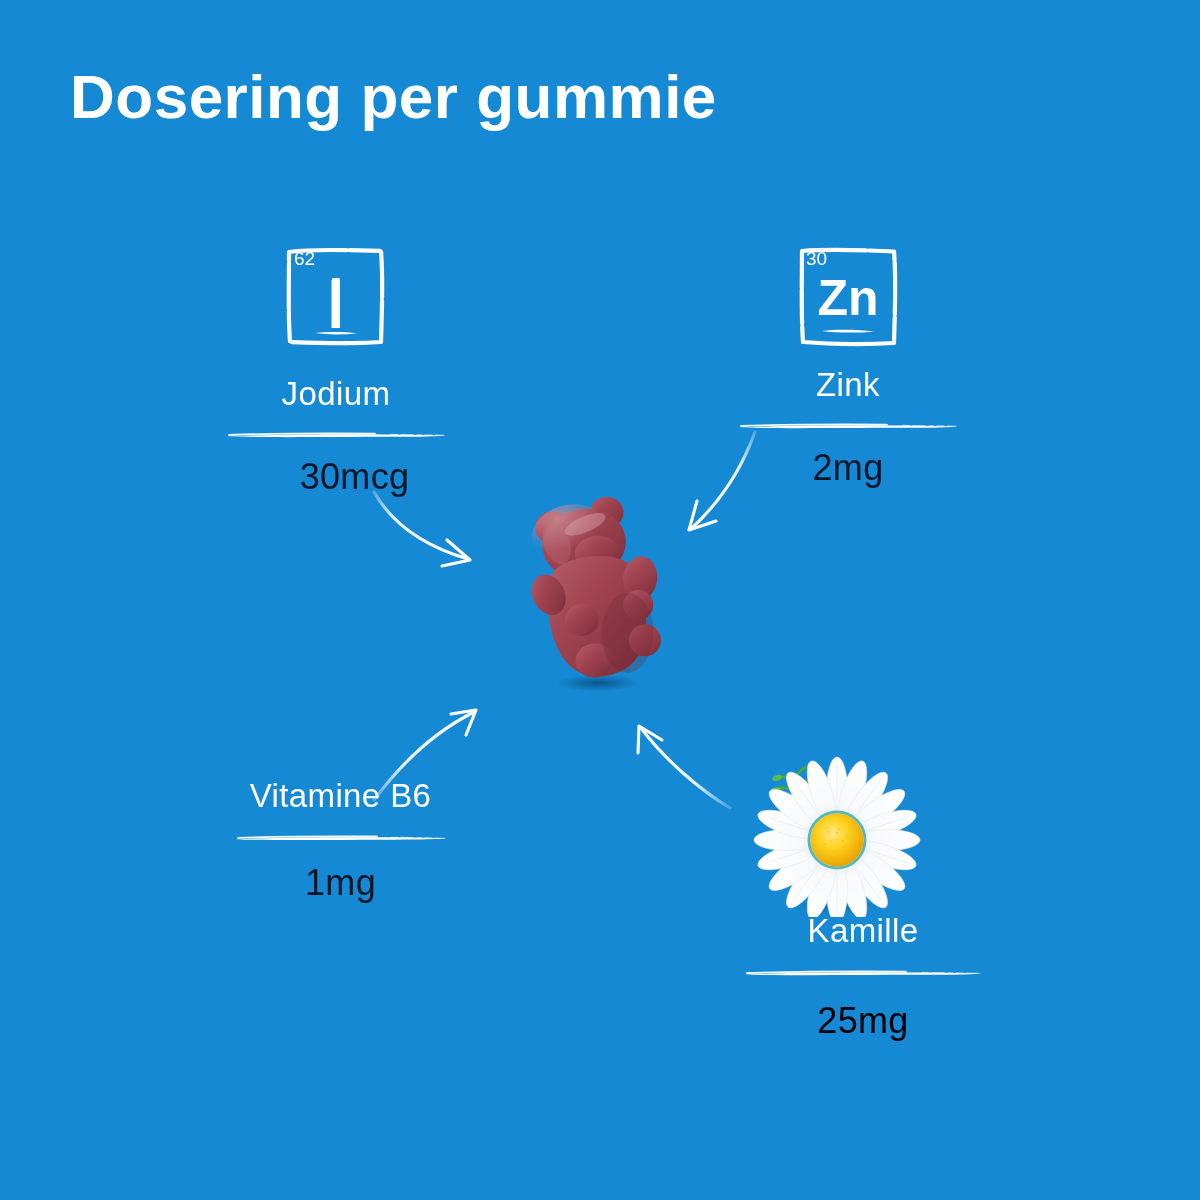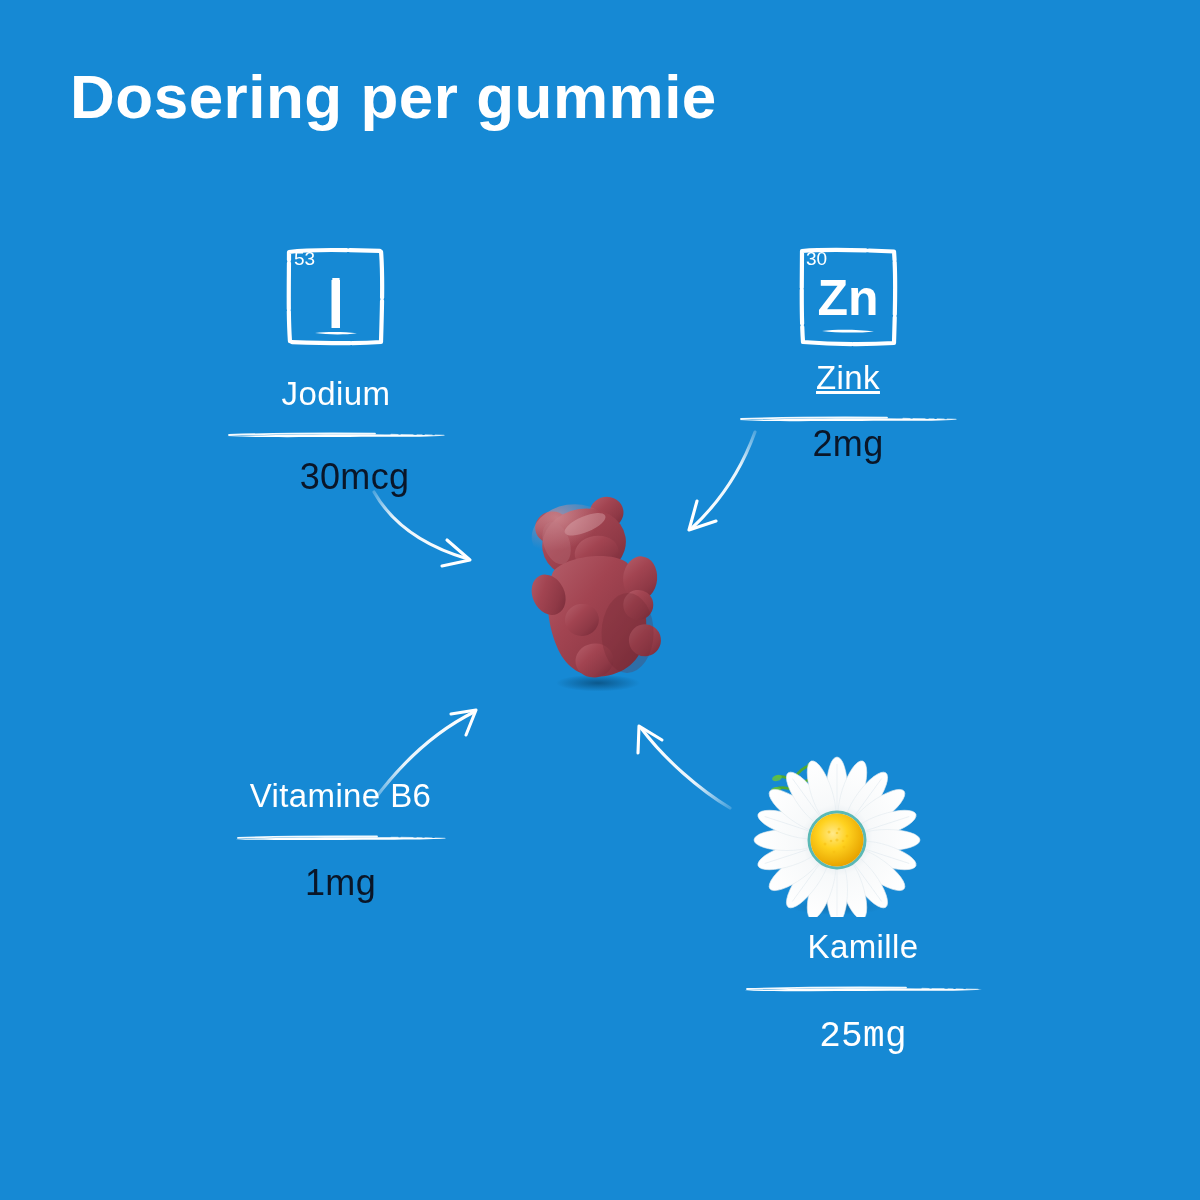--- a/index.html
+++ b/index.html
@@ -70,29 +70,29 @@
   
   #nutrient-jodium      { left: 225px; top: 243px; width: 222px; }
   #nutrient-zink        { left: 737px; top: 243px; width: 222px; justify-content: space-between; }
   #nutrient-vitamineb6  { left: 218px; top: 763px; width: 245px; }
   #nutrient-kamille     { left: 742px; top: 727px; width: 242px; }
 
   #nutrient-jodium .nutrient-name      { margin-top: 26px; }
   #nutrient-jodium .divider            { margin-top: 18px; }
   #nutrient-jodium .nutrient-dose      { margin-top: 17px; margin-left: 37px; }
 
-  #nutrient-zink .nutrient-name        { margin-top: 10px; text-decoration: underline; }
+  #nutrient-zink .nutrient-name        { margin-top: 17px; }
   #nutrient-zink .divider              { margin-top: 18px; }
-  #nutrient-zink .nutrient-dose        { }
+  #nutrient-zink .nutrient-dose        { margin-top: 17px; }
 
   #nutrient-vitamineb6 .nutrient-name  { margin-top: 16px; }
   #nutrient-vitamineb6 .divider        { margin-top: 19px; }
   #nutrient-vitamineb6 .nutrient-dose  { margin-top: 20px; }
 
-  #nutrient-kamille .nutrient-name     { margin-top: 21px; }
+  #nutrient-kamille .nutrient-name     { margin-top: 5px; }
   #nutrient-kamille .divider           { margin-top: 19px; }
   #nutrient-kamille .nutrient-dose     { margin-top: 23px; }
 
   
   .element-tile {
     position: relative;
     width: 108px;
     height: 108px;
   }
   .element-tile svg { display: block; }
@@ -202,21 +202,21 @@
 
   <div class="nutrient" id="nutrient-jodium">
 
     <div class="element-tile">
       <svg width="108" height="108" viewBox="0 0 108 108" xmlns="http://www.w3.org/2000/svg">
         <path d="M7 9 C 30 6, 62 7, 99 8 C 101 33, 100 66, 99 99
                  C 68 101, 36 100, 8 99 C 6 70, 7 38, 7 9 Z" fill="none" stroke="#ffffff" stroke-width="4.2" stroke-linejoin="round" stroke-linecap="round" stroke-dasharray="58 3 30 2 46 3 70 2"></path>
         <path d="M49.5 37 L49.5 85 L58 85 L58 37 Z" fill="#ffffff"></path>
         <path d="M33 90 C 45 88.4, 62 88.6, 75 90.2 C 62 92, 45 91.6, 33 90 Z" fill="#ffffff"></path>
       </svg>
-      <span class="element-number">53</span>
+      <span class="element-number">62</span>
       <span class="element-symbol" style="font-size:50px;top:28px;" aria-hidden="true">I</span>
     </div>
 
     <div class="nutrient-name" style="color: rgb(255, 255, 255);">Jodium</div>
 
     <svg class="divider" width="222" height="14" viewBox="0 0 222 14" xmlns="http://www.w3.org/2000/svg">
       <path d="M2 8.6 C 45 6.4, 108 6.0, 160 6.4 C 186 6.6, 206 7.0, 220 7.4
                C 206 8.6, 186 8.8, 160 8.8 C 108 8.9, 45 9.6, 2 8.6 Z" fill="#ffffff"></path>
       <path d="M4 7.0 C 52 5.4, 112 5.2, 150 5.6" fill="none" stroke="#ffffff" stroke-width="1.8" stroke-linecap="round" stroke-opacity="0.95"></path>
       <path d="M166 6.4 C 184 6.6, 202 6.9, 219 7.3" fill="none" stroke="#ffffff" stroke-width="1.1" stroke-linecap="round" stroke-opacity="0.6" stroke-dasharray="7 3 12 4 5 3"></path>
@@ -269,21 +269,21 @@
 
     <div class="nutrient-name" style="color: rgb(255, 255, 255);">Kamille</div>
 
     <svg class="divider" width="242" height="14" viewBox="0 0 242 14" xmlns="http://www.w3.org/2000/svg">
       <path d="M2 8.6 C 50 6.4, 116 6.0, 174 6.4 C 202 6.6, 224 7.0, 240 7.4
                C 224 8.6, 202 8.8, 174 8.8 C 116 8.9, 50 9.6, 2 8.6 Z" fill="#ffffff"></path>
       <path d="M5 7.0 C 58 5.4, 122 5.2, 164 5.6" fill="none" stroke="#ffffff" stroke-width="1.8" stroke-linecap="round" stroke-opacity="0.95"></path>
       <path d="M180 6.4 C 200 6.6, 220 6.9, 239 7.3" fill="none" stroke="#ffffff" stroke-width="1.1" stroke-linecap="round" stroke-opacity="0.55" stroke-dasharray="7 3 12 4 5 3"></path>
     </svg>
 
-    <div class="nutrient-dose" style="color: #ffffff; font-family: Liberation Mono, monospace;">25mg</div>
+    <div class="nutrient-dose" style="color: #000000;">25mg</div>
   </div>
 
   <div id="chamomile-flower">
     <svg width="178" height="182" viewBox="0 0 178 182" xmlns="http://www.w3.org/2000/svg">
       <defs>
         <radialGradient id="discG" cx="42%" cy="38%" r="62%">
           <stop offset="0" stop-color="#ffe98a"></stop>
           <stop offset="0.45" stop-color="#ffd21f"></stop>
           <stop offset="1" stop-color="#e8a400"></stop>
         </radialGradient>

